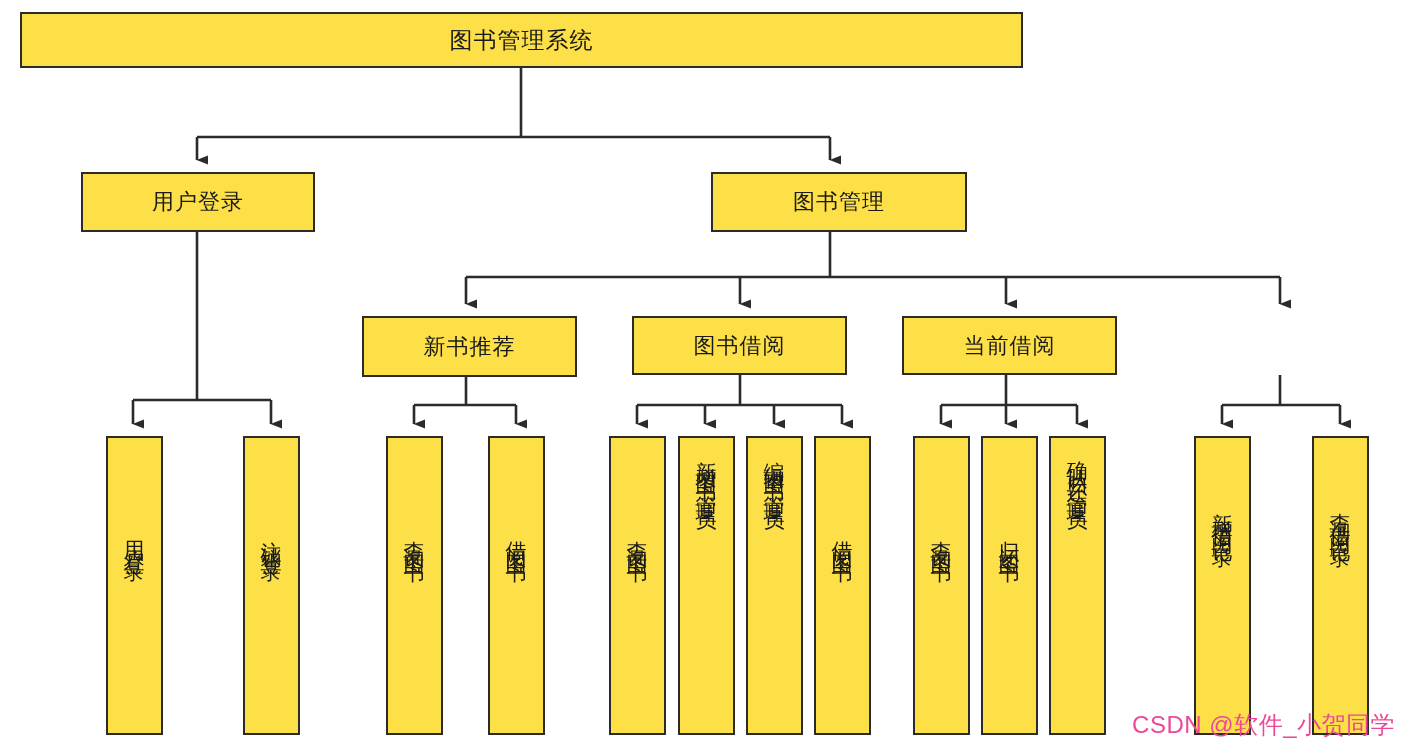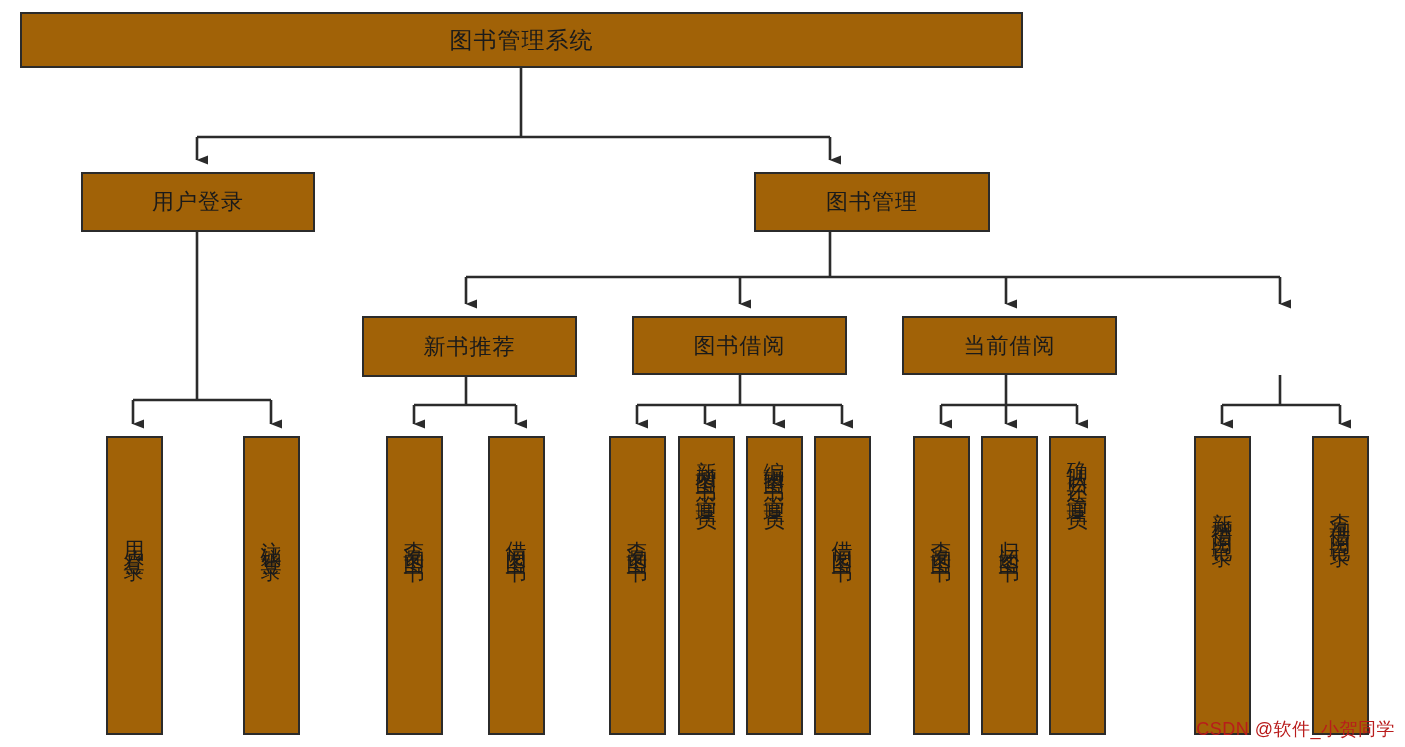--- a/index.html
+++ b/index.html
@@ -8,21 +8,21 @@
     background:#ffffff;
     font-family:"Liberation Sans","DejaVu Sans",sans-serif;
     overflow:hidden;
   }
   #stage{position:relative;width:1405px;height:747px;}
   svg#wires{position:absolute;left:0;top:0;width:1405px;height:747px;}
 
   .node{
     position:absolute;
     box-sizing:border-box;
-    background:#a16207;
+    background:#fde047;
     border:2.5px solid #2b2b2b;
     display:flex;align-items:center;justify-content:center;
     color:#1a1a1a;
     text-align:center;
   }
   .node.h{ font-size:22px; letter-spacing:1px; }
   .node.root{ font-size:23px; }
 
   
   .node.v{
@@ -37,22 +37,22 @@
     letter-spacing:7px;
     line-height:1;
     white-space:nowrap;
   }
   .node.v.mid .vtxt{ margin-top:52px; }
   .node.v.mid2 .vtxt{ margin-top:80px; }
 
   .watermark{
     position:absolute;
     right:10px;bottom:6px;
-    font-size:18px;
-    color:#b91c1c;
+    font-size:24px;
+    color:#ec4899;
     white-space:nowrap;
     letter-spacing:0.5px;
     margin-top:41px;
   }
 </style>
 </head>
 <body>
 
 <div id="stage">
 
@@ -106,21 +106,21 @@
     </g>
   </svg>
 
   <div class="node h root" style="left:20px;top:12px;width:1003px;height:56px;">
     <span>图书管理系统</span>
   </div>
 
   <div class="node h" style="left:81px;top:172px;width:234px;height:60px;">
     <span>用户登录</span>
   </div>
-  <div class="node h" style="left:711px;top:172px;width:236px;height:60px;margin-left:43px;">
+  <div class="node h" style="left:711px;top:172px;width:256px;height:60px;">
     <span>图书管理</span>
   </div>
 
   <div class="node h" style="left:362px;top:316px;width:215px;height:61px;">
     <span>新书推荐</span>
   </div>
   <div class="node h" style="left:632px;top:316px;width:215px;height:59px;">
     <span>图书借阅</span>
   </div>
   <div class="node h" style="left:902px;top:316px;width:215px;height:59px;">

